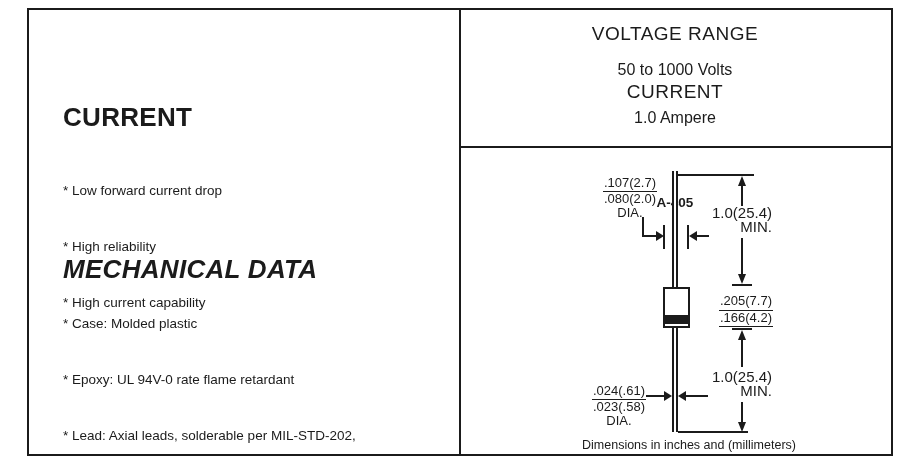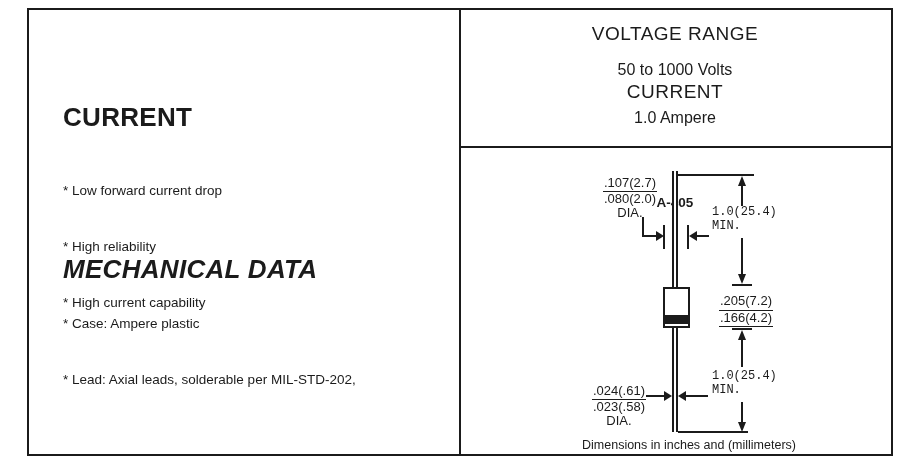--- a/index.html
+++ b/index.html
@@ -25,21 +25,21 @@
   
   .right-center { left:430px; width:432px; text-align:center; }
   .hdr-big { font-size:19px; line-height:26px; letter-spacing:0.5px; }
   .hdr-small { font-size:16px; line-height:18px; }
 
   
   .pkg-label { font-size:13.5px; font-weight:bold;margin-top:43px; }
   .note { font-size:12.5px; }
   .dim-text { font-size:13px; line-height:14px; text-align:center; white-space:nowrap; }
   .dim-text .bar { display:inline-block; border-bottom:1.5px solid #1b1b1b; padding:0 1px 1px 1px; }
-  .dim-label { font-size:12px; line-height:13.5px; text-align:left; white-space:nowrap;font-family:Liberation Mono, monospace; }
+  .dim-label { font-size:15px; line-height:13.5px; text-align:right; white-space:nowrap; }
 
   .line-h { background:#1b1b1b; height:2px; }
   .line-v { background:#1b1b1b; width:2px; }
 
   .arrow-up    { width:0; height:0; border-left:4px solid transparent; border-right:4px solid transparent; border-bottom:10px solid #1b1b1b; }
   .arrow-down  { width:0; height:0; border-left:4px solid transparent; border-right:4px solid transparent; border-top:10px solid #1b1b1b; }
   .arrow-right { width:0; height:0; border-top:5px solid transparent; border-bottom:5px solid transparent; border-left:8px solid #1b1b1b; }
   .arrow-left  { width:0; height:0; border-top:5px solid transparent; border-bottom:5px solid transparent; border-right:8px solid #1b1b1b; }
 
   .lead {
@@ -64,21 +64,22 @@
 
   <div class="abs bullet-list" style="left:34px; top:135px;">
     <div>* Low forward current drop</div>
     <div>* High reliability</div>
     <div>* High current capability</div>
   </div>
 
   <div class="abs section-title" style="left:34px; top:244px;font-style:italic;">MECHANICAL DATA</div>
 
   <div class="abs bullet-list" style="left:34px; top:268px;">
-    <div>* Case: Ampere plastic</div>
+    <div>* Case: Molded plastic</div>
+    <div>* Epoxy: UL 94V-0 rate flame retardant</div>
     <div>* Lead: Axial leads, solderable per MIL-STD-202,</div>
     
     
     
     
   </div>
 
   <div class="abs right-center" style="top:11px;">
     <div class="hdr-big">VOLTAGE RANGE</div>
     <div class="hdr-small" style="margin-top:14px;">50 to 1000 Volts</div>
@@ -111,21 +112,21 @@
   <div class="abs line-v" style="left:712px; top:176px; height:20px;"></div>
   <div class="abs dim-label" style="left:683px; top:196px; width:60px;">
     <span>1.0(25.4)</span><br>
     <span>MIN.</span>
   </div>
   <div class="abs line-v" style="left:712px; top:228px; height:36px;"></div>
   <div class="abs arrow-down" style="left:709px; top:264px;"></div>
   <div class="abs line-h" style="left:703px; top:274px; width:20px;"></div>
 
   <div class="abs dim-text" style="left:687px; top:284px; width:60px; line-height:14.5px;">
-    <span class="bar">.205(7.2)</span><br>
+    <span class="bar">.205(7.7)</span><br>
     <span class="bar">.166(4.2)</span>
   </div>
   <div class="abs line-h" style="left:703px; top:318px; width:20px;"></div>
   <div class="abs arrow-up" style="left:709px; top:320px;"></div>
   <div class="abs line-v" style="left:712px; top:330px; height:27px;"></div>
 
   <div class="abs dim-label" style="left:683px; top:360px; width:60px;">
     <span>1.0(25.4)</span><br>
     <span>MIN.</span>
   </div>

